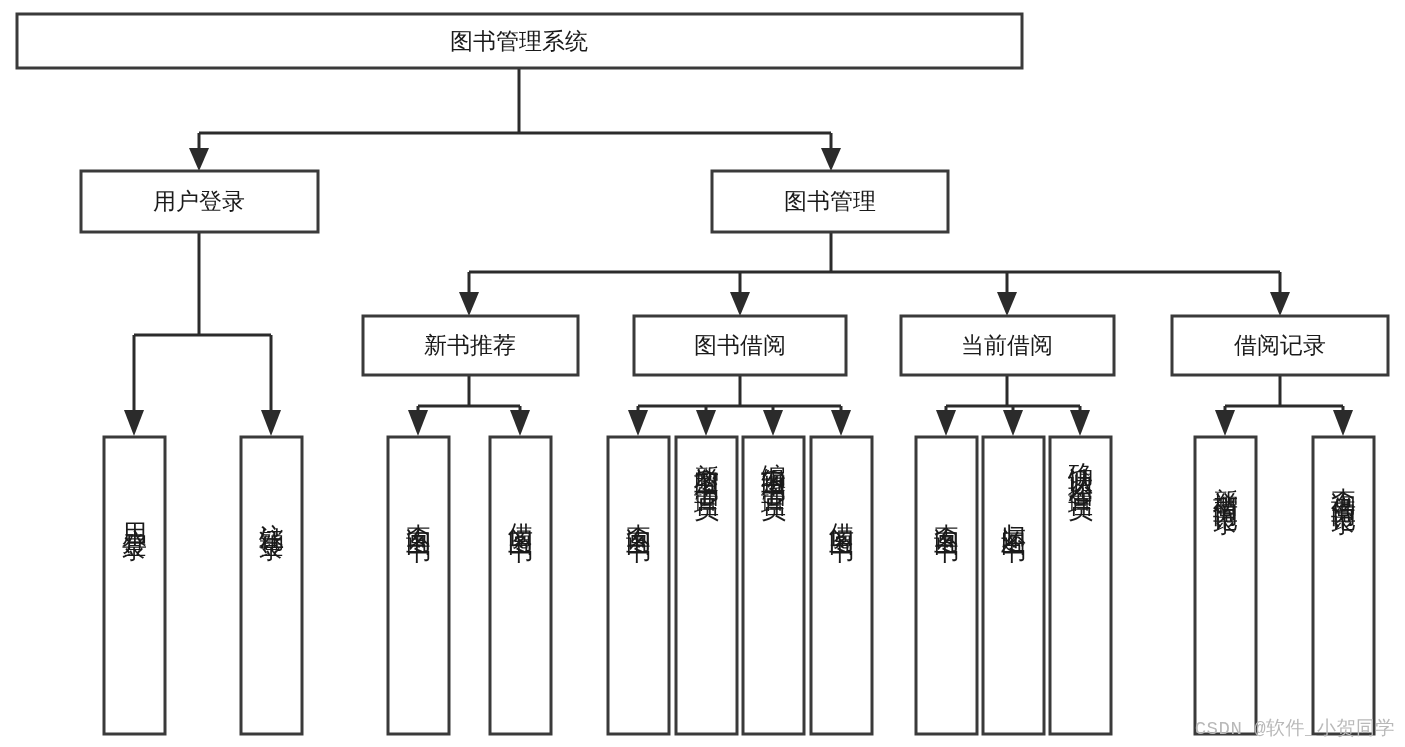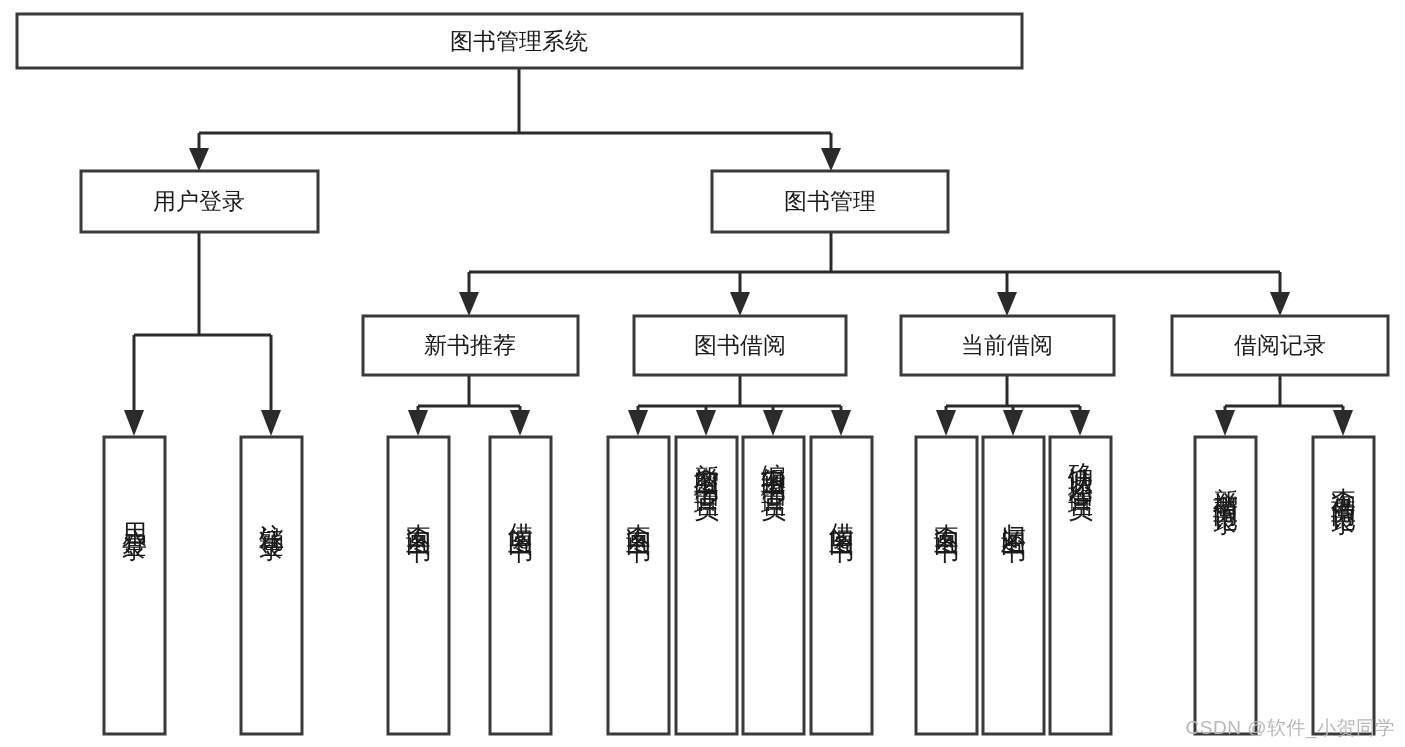--- a/index.html
+++ b/index.html
@@ -61,21 +61,21 @@
     line-height: 1;
     letter-spacing: 5px;
     color: #1a1a1a;
     white-space: nowrap;
     text-align: left;
   }
   .watermark {
     position: absolute;
     right: 10px;
     bottom: 6px;
-    font-family: Liberation Sans, sans-serif;
+    font-family: Liberation Mono, monospace;
     font-size: 19px;
     color: #b9b9b9;
     letter-spacing: 0.5px;
     white-space: nowrap;
   }
 </style>
 </head>
 <body>
 
 <div id="diagram-root">

